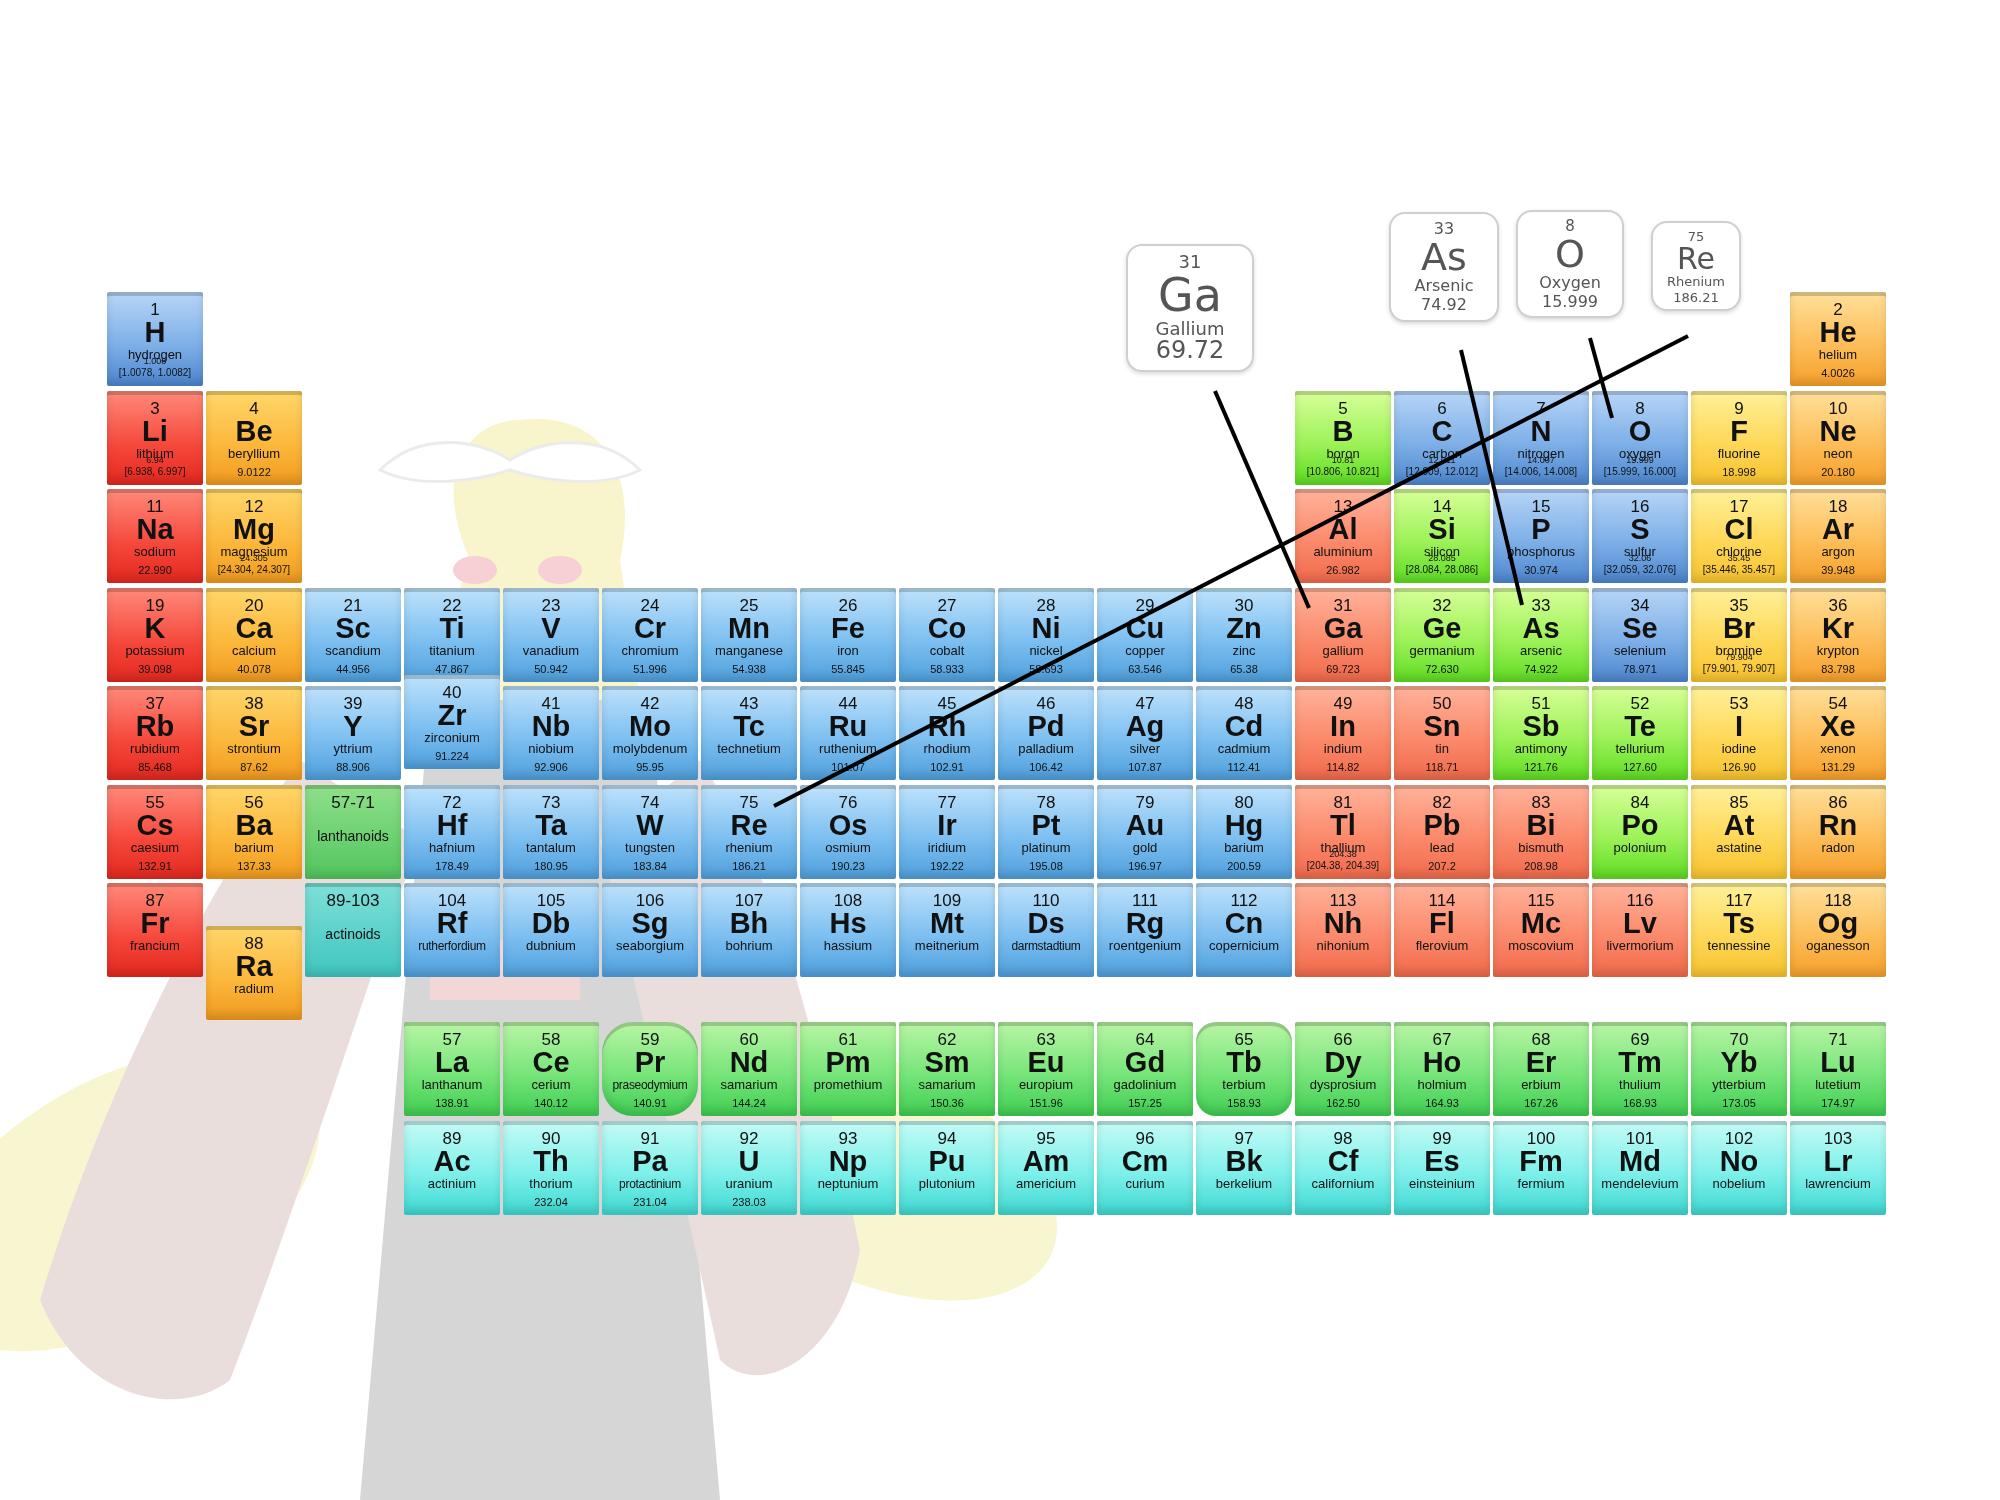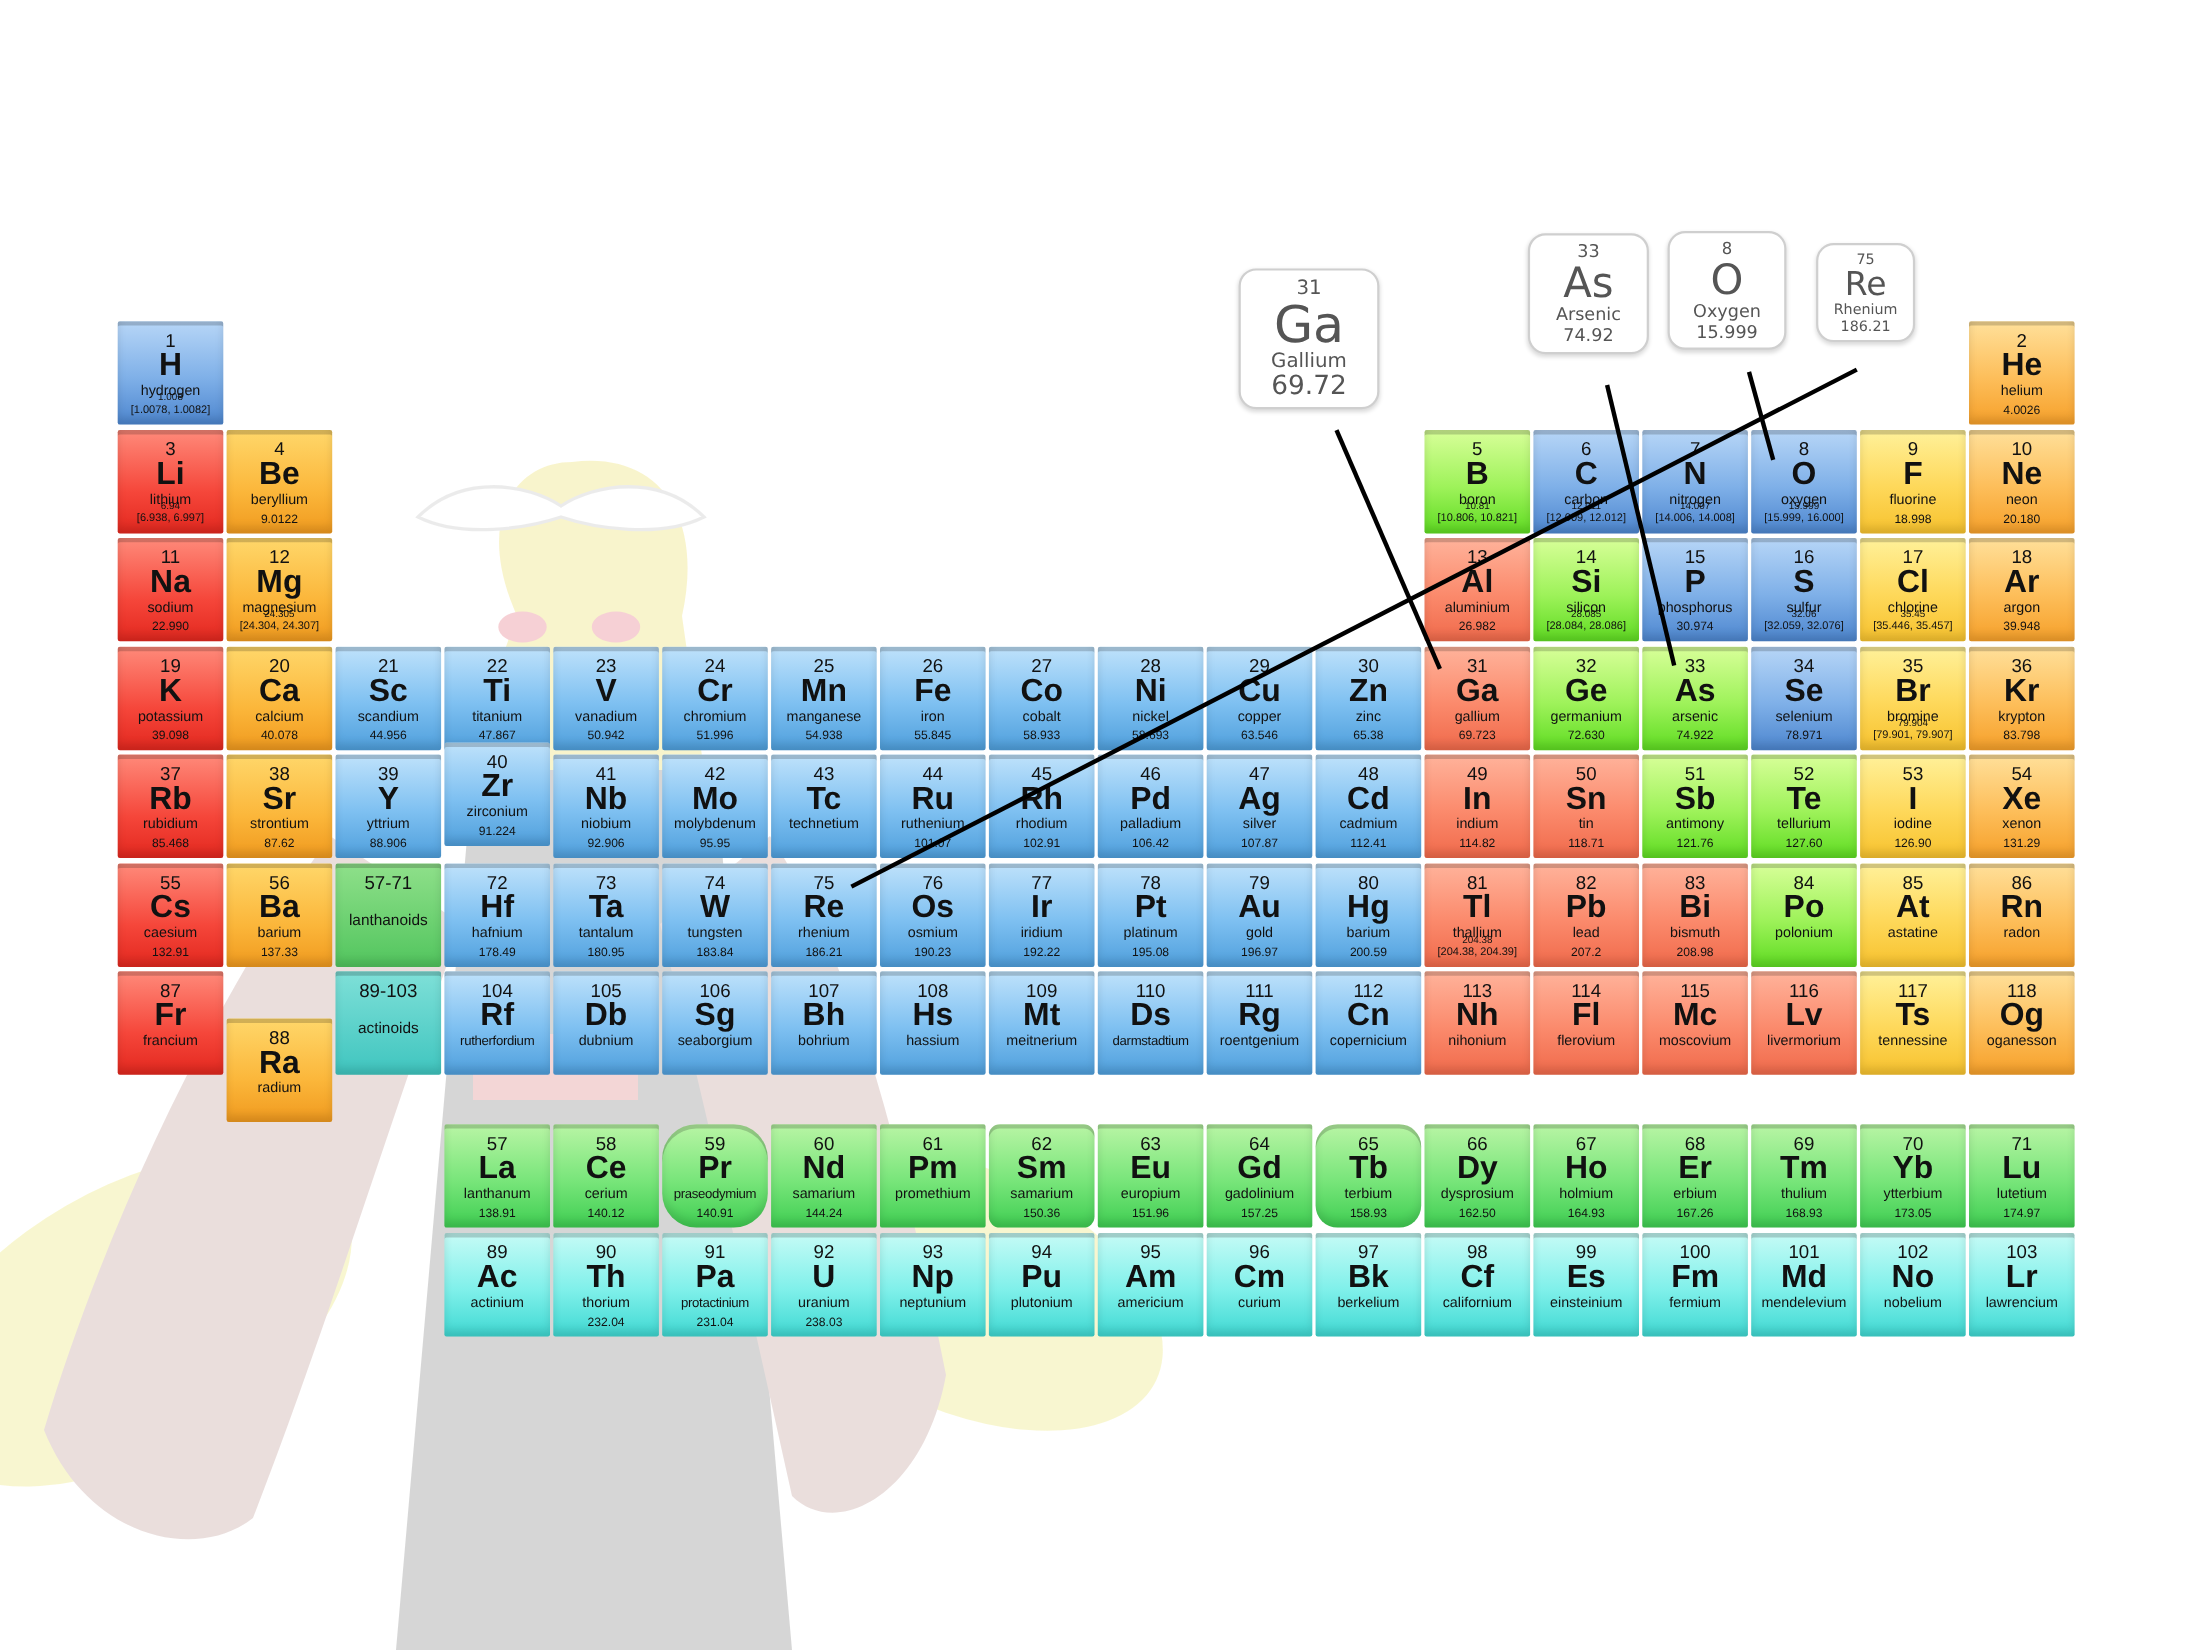--- a/index.html
+++ b/index.html
@@ -604,21 +604,21 @@
         <div class="num">60</div>
         <div class="sym">Nd</div>
         <div class="name">samarium</div>
         <div class="mass">144.24</div>
       </div>
       <div class="cell c-lan" style="left: 800px; top: 1022px;">
         <div class="num">61</div>
         <div class="sym">Pm</div>
         <div class="name">promethium</div>
       </div>
-      <div class="cell c-lan" style="left: 899px; top: 1022px; border-radius: 10px;">
+      <div class="cell c-lan" style="left: 899px; top: 1022px;">
         <div class="num">62</div>
         <div class="sym">Sm</div>
         <div class="name">samarium</div>
         <div class="mass">150.36</div>
       </div>
       <div class="cell c-lan" style="left: 998px; top: 1022px;">
         <div class="num">63</div>
         <div class="sym">Eu</div>
         <div class="name">europium</div>
         <div class="mass">151.96</div>

